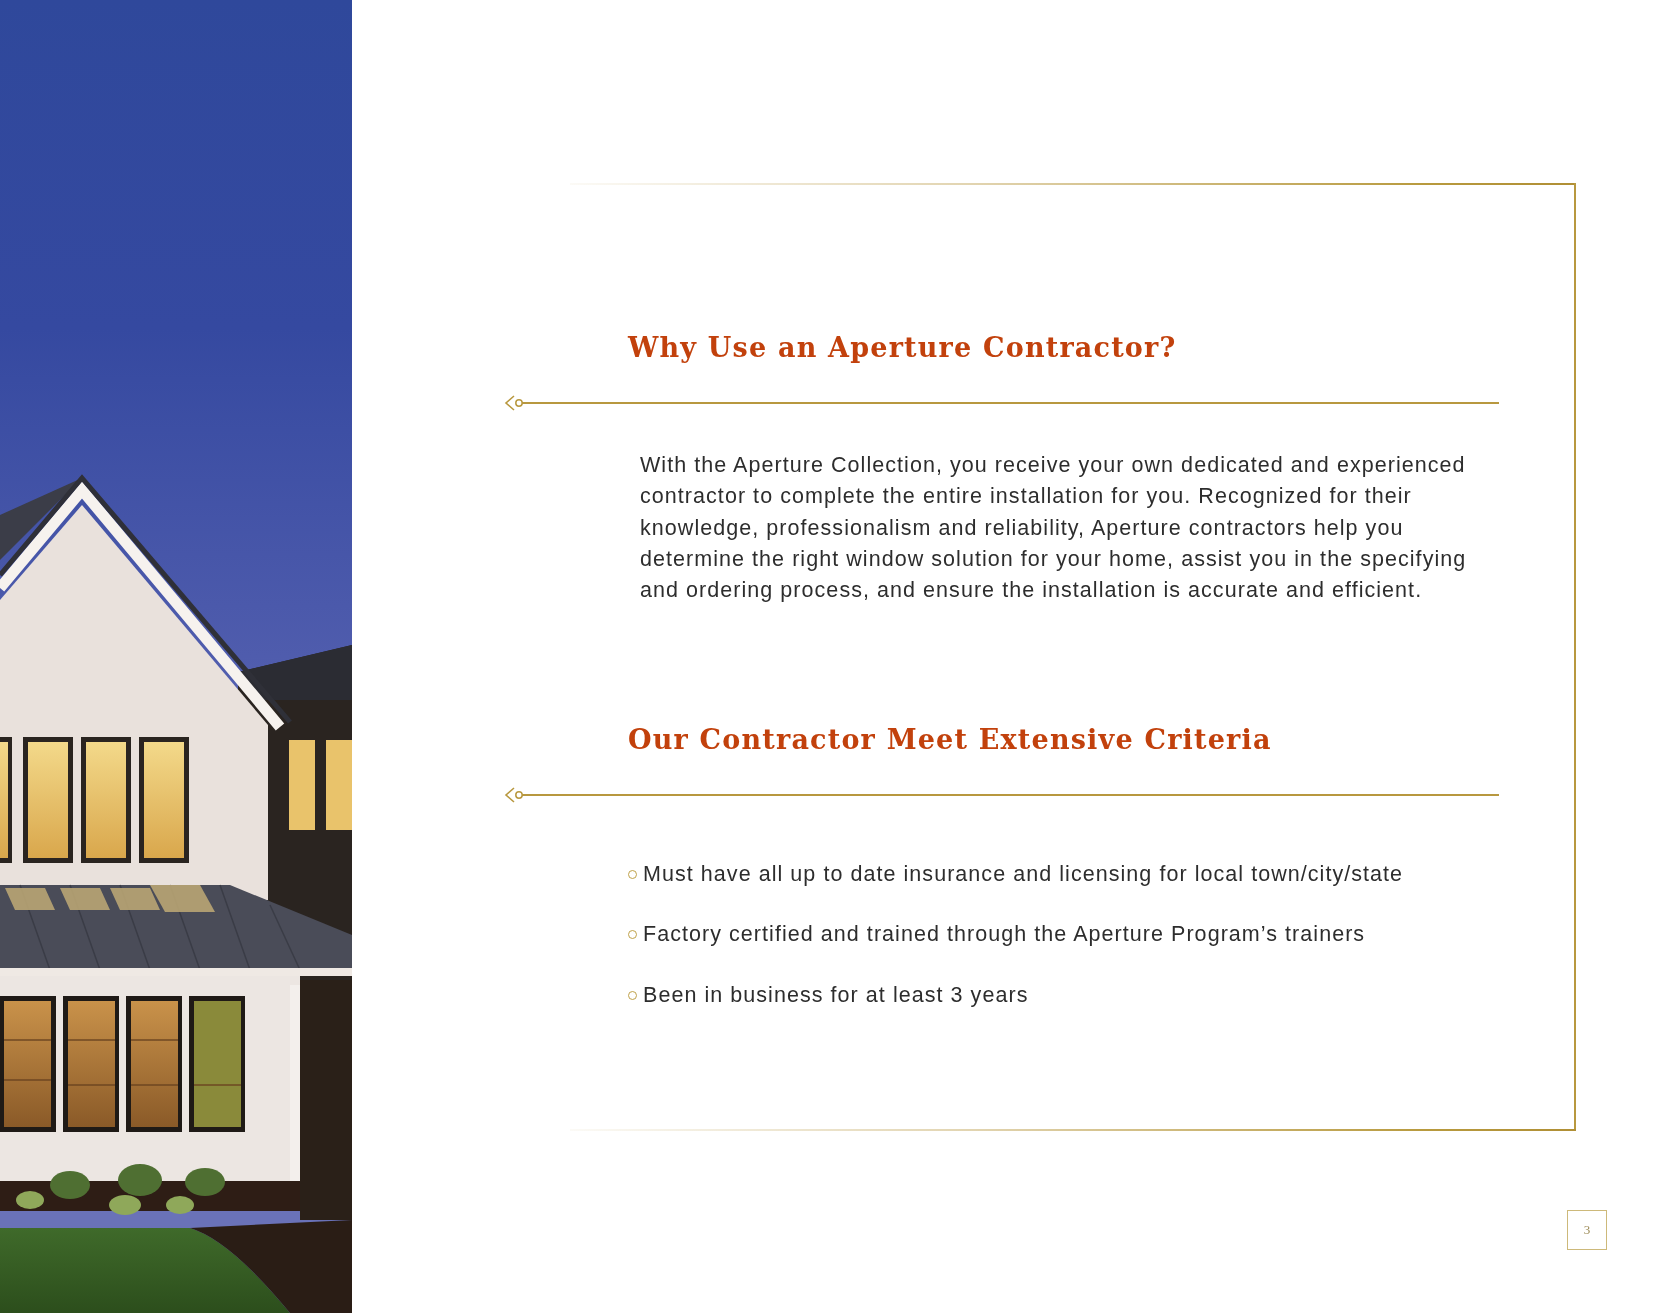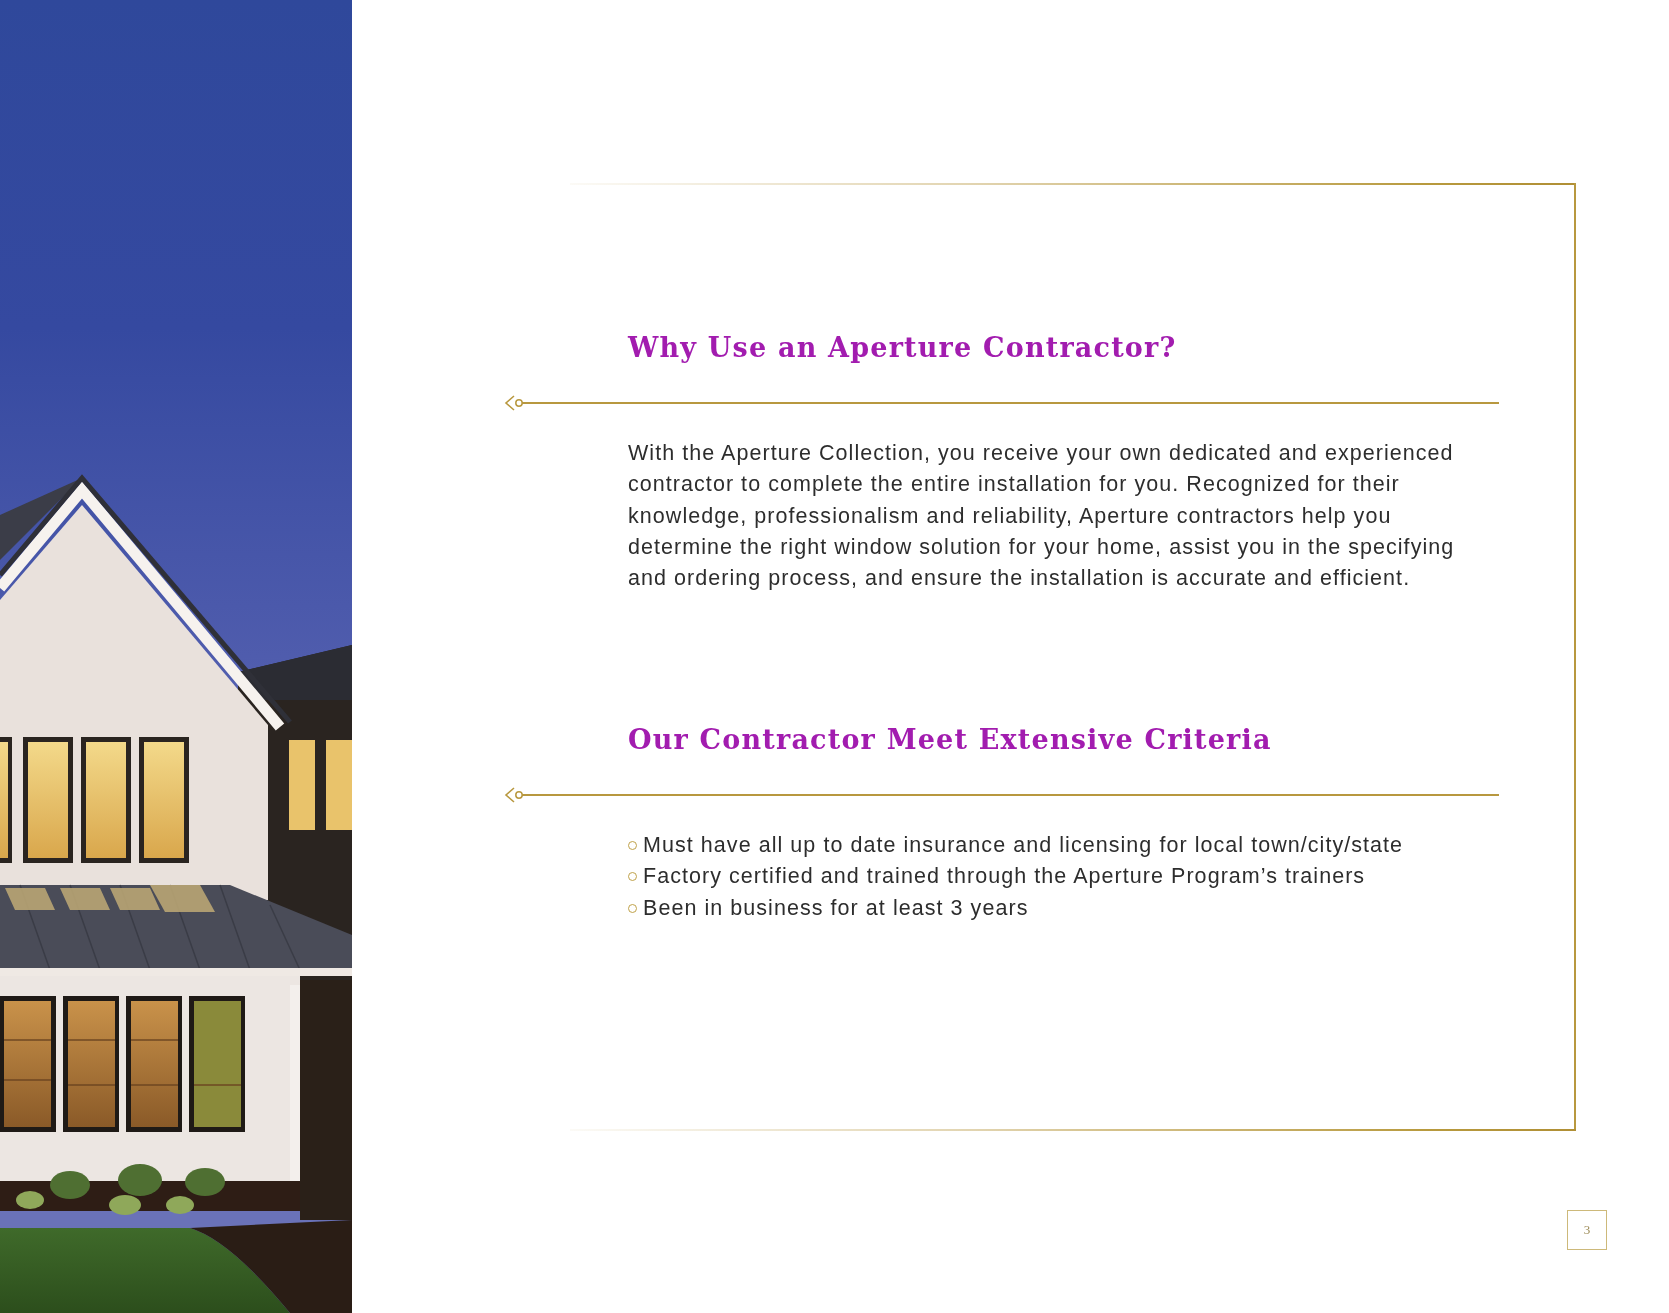--- a/index.html
+++ b/index.html
@@ -2,25 +2,25 @@
 <html><head>
 <meta charset="utf-8">
 <style>
   html,body{margin:0;padding:0;}
   body{width:1669px;height:1313px;position:relative;background:#ffffff;overflow:hidden;font-family:"Liberation Sans",sans-serif;}
   .photo{position:absolute;left:0;top:0;width:352px;height:1313px;overflow:hidden;}
   .photo svg{display:block;}
   .frame-top{position:absolute;left:570px;top:183px;width:1006px;height:2px;background:linear-gradient(to right,rgba(190,160,80,0.05),rgba(190,160,80,0.45) 40%,#b89a3e 85%,#b08f35);}
   .frame-right{position:absolute;left:1574px;top:183px;width:2px;height:948px;background:#b8983f;}
   .frame-bottom{position:absolute;left:570px;top:1129px;width:1006px;height:2px;background:linear-gradient(to right,rgba(190,160,80,0.05),rgba(190,160,80,0.45) 40%,#b89a3e 85%,#b08f35);}
-  .heading{position:absolute;left:628px;font-family:"DejaVu Serif","Liberation Serif",serif;font-weight:bold;font-size:27px;color:#a21caf;letter-spacing:1.2px;margin:0;white-space:nowrap;}
+  .heading{position:absolute;left:628px;font-family:"DejaVu Serif","Liberation Serif",serif;font-weight:bold;font-size:27px;color:#c2410c;letter-spacing:1.2px;margin:0;white-space:nowrap;}
   .divider{position:absolute;left:503px;width:996px;height:16px;}
-  .body-text{position:absolute;left:628px;top:438px;width:860px;font-family:"Liberation Sans",sans-serif;font-size:21.5px;line-height:31.3px;letter-spacing:1.05px;color:#2d2d2d;margin:0;}
+  .body-text{position:absolute;left:628px;top:438px;width:860px;font-family:"Liberation Sans",sans-serif;font-size:21.5px;line-height:31.3px;letter-spacing:1.05px;color:#2d2d2d;margin:12px;}
   .criteria{position:absolute;left:628px;top:830px;list-style:none;margin:0;padding:0;font-size:21.5px;line-height:31.3px;letter-spacing:1.05px;color:#2d2d2d;white-space:nowrap;}
-  .criteria li{display:flex;align-items:center;}
+  .criteria li{display:flex;align-items:center;margin-top:29px;}
   .bullet{display:inline-block;width:9px;height:9px;border:1.6px solid #c0a24a;border-radius:50%;margin-right:6px;box-sizing:border-box;flex:0 0 auto;}
   .page-num{position:absolute;left:1567px;top:1210px;width:40px;height:40px;border:1px solid #cdb97a;box-sizing:border-box;display:flex;align-items:center;justify-content:center;font-family:"Liberation Serif",serif;font-size:13px;color:#9c8a55;}
 </style>
 </head>
 <body>
 
 <div class="photo">
   <svg width="352" height="1313" viewBox="0 0 352 1313" xmlns="http://www.w3.org/2000/svg">
     <defs>
       <linearGradient id="sky" x1="0" y1="0" x2="0" y2="1">

